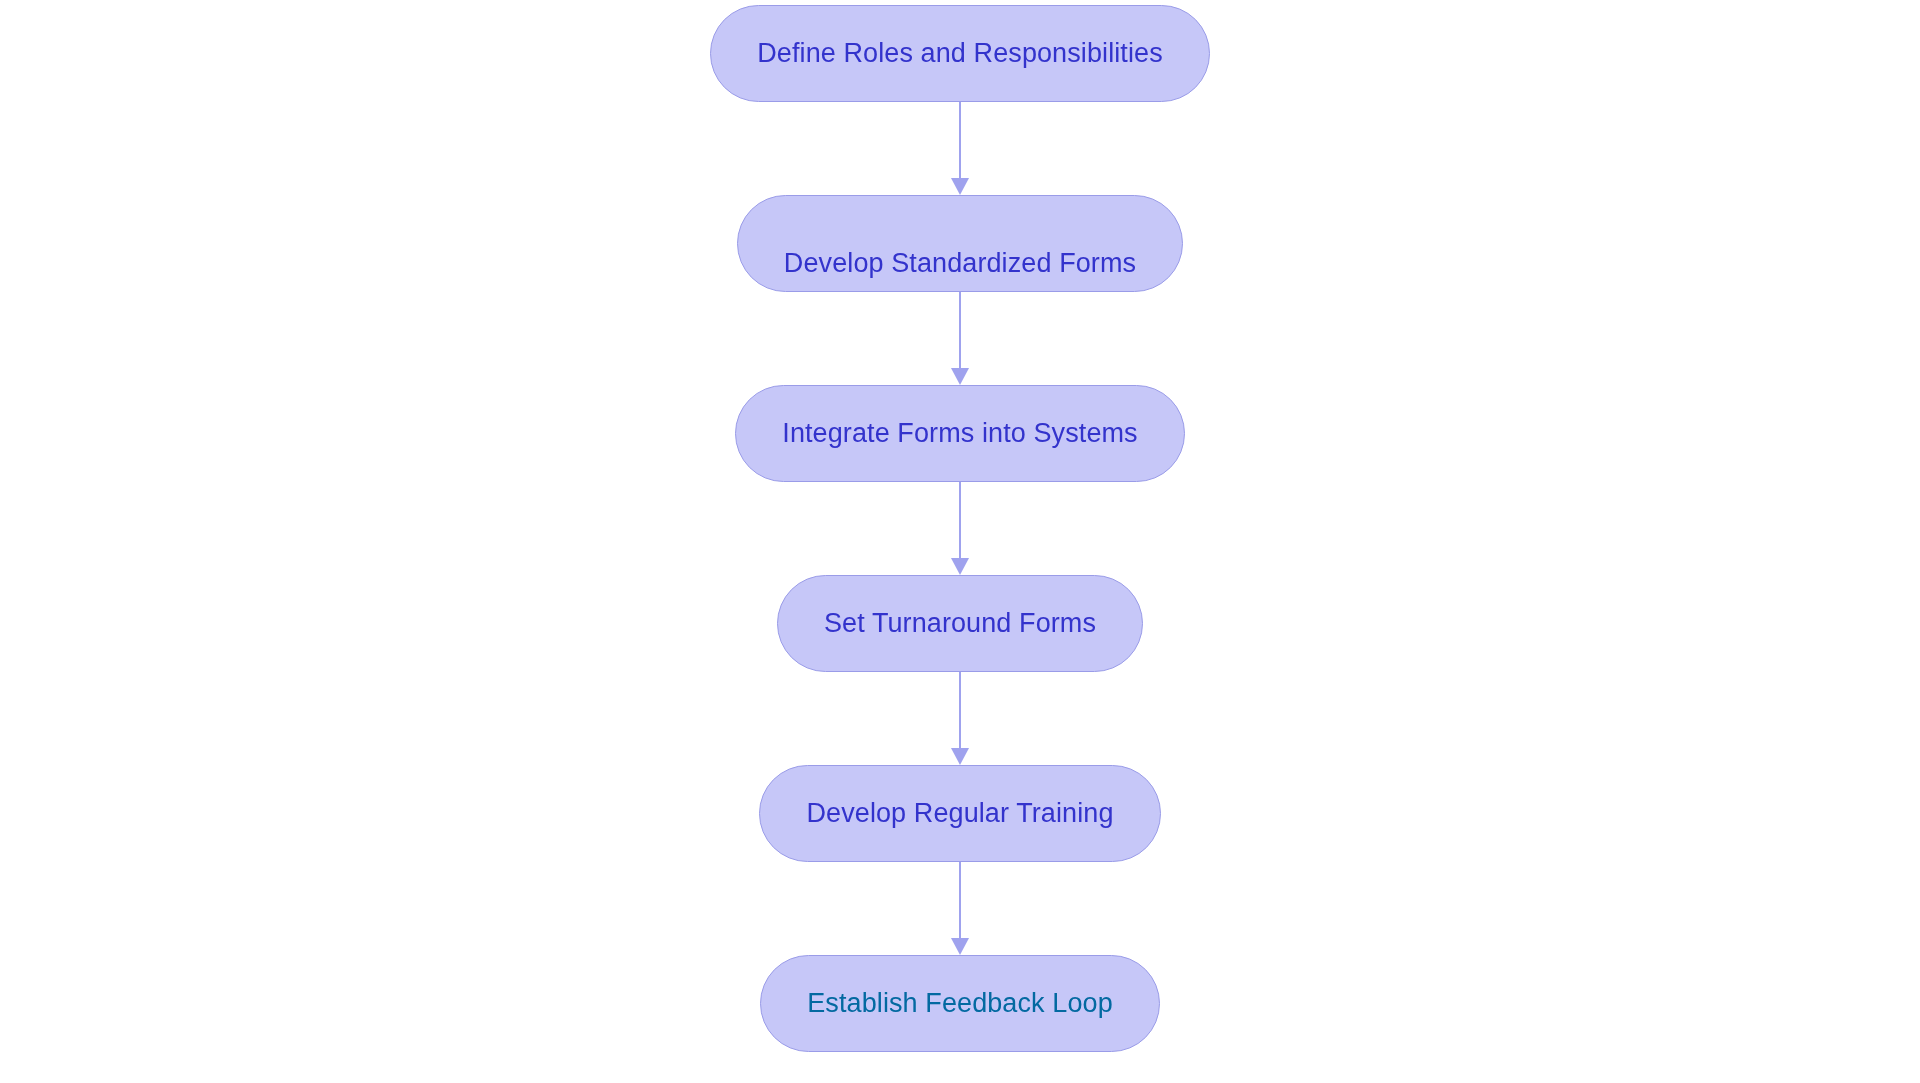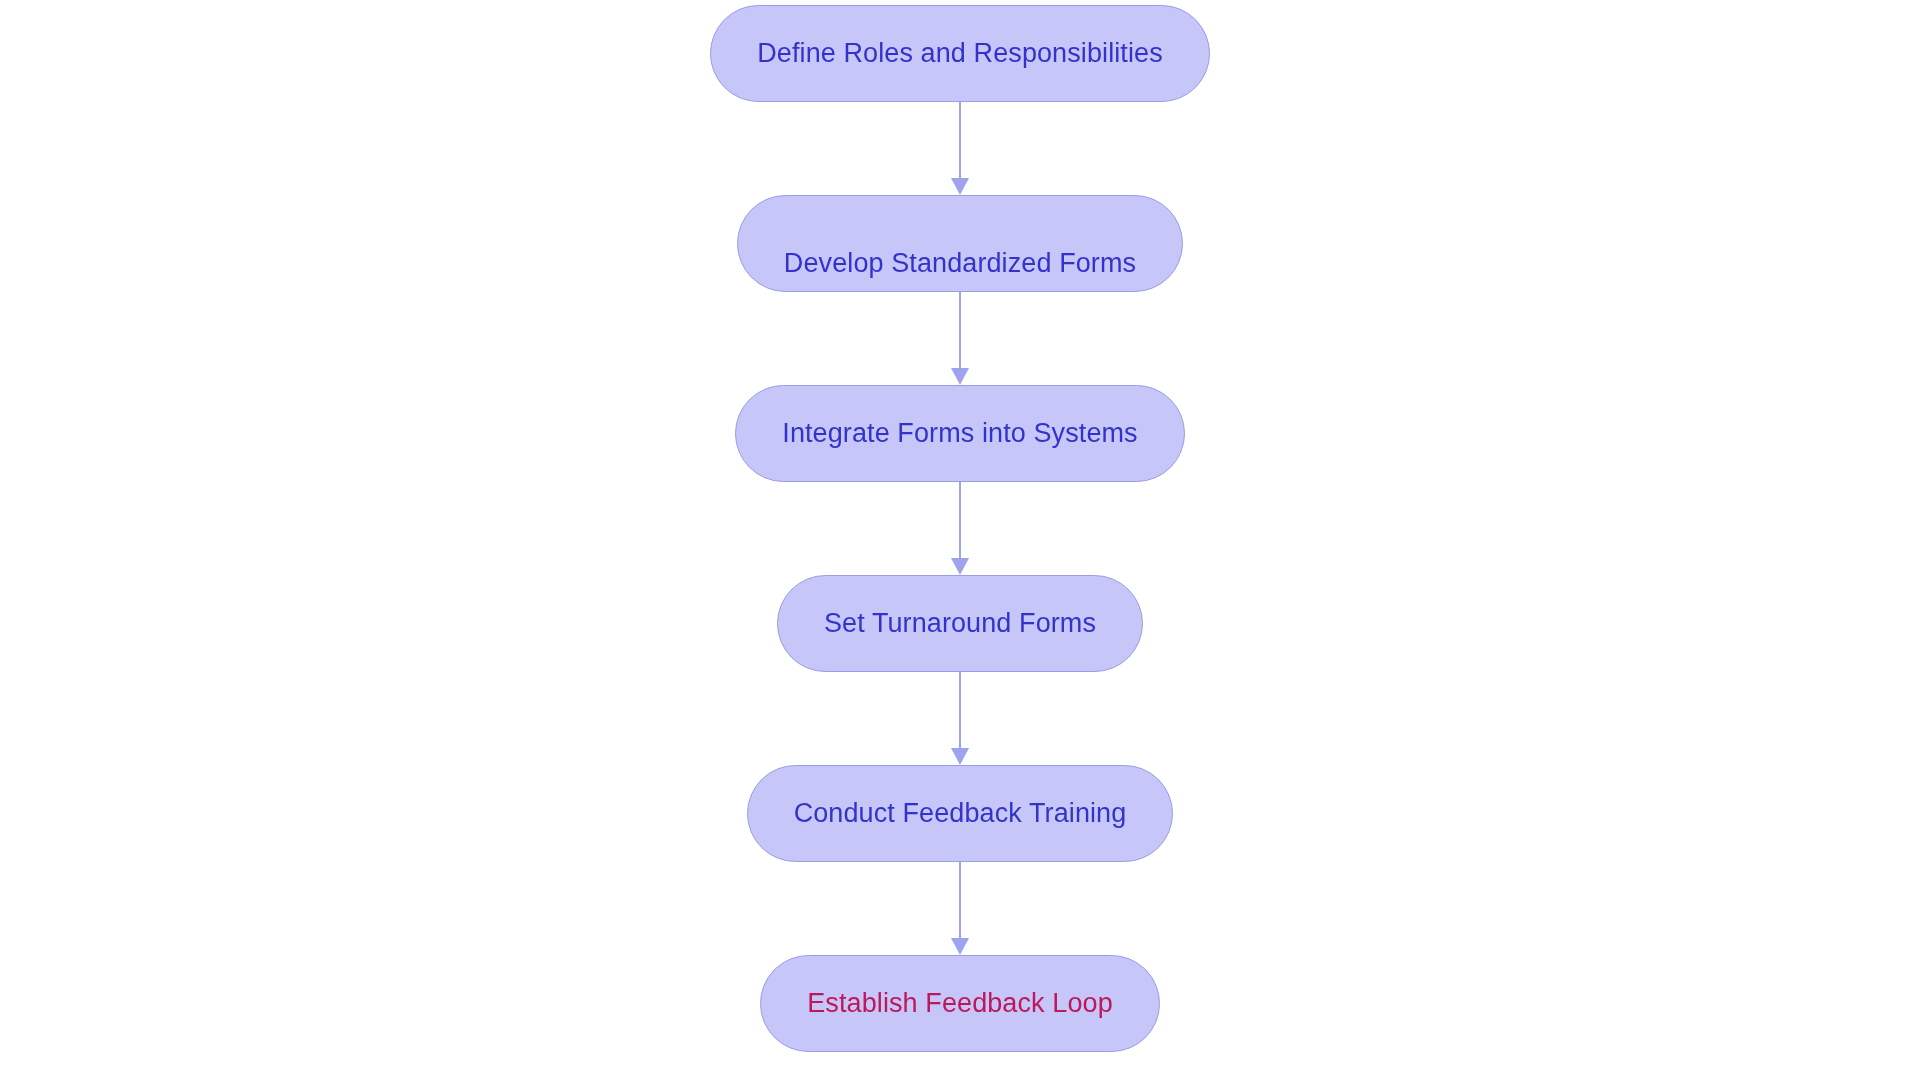--- a/index.html
+++ b/index.html
@@ -124,26 +124,26 @@
     <div class="flow-node" style="background: rgb(198, 199, 248); border-color: rgb(154, 156, 232);">
       <span class="node-label" style="color: rgb(51, 51, 204);">Set Turnaround Forms</span>
     </div>
 
     <div class="flow-connector">
       <div class="connector-line" style="background: rgb(159, 162, 238);"></div>
       <div class="connector-arrowhead" style="border-top-color: rgb(159, 162, 238);"></div>
     </div>
 
     <div class="flow-node" style="background: rgb(198, 199, 248); border-color: rgb(154, 156, 232);">
-      <span class="node-label" style="color: rgb(51, 51, 204);">Conduct Feedback Training</span>
+      <span class="node-label" style="color: rgb(51, 51, 204);">Develop Regular Training</span>
     </div>
 
     <div class="flow-connector">
       <div class="connector-line" style="background: rgb(159, 162, 238);"></div>
       <div class="connector-arrowhead" style="border-top-color: rgb(159, 162, 238);"></div>
     </div>
 
     <div class="flow-node" style="background: rgb(198, 199, 248); border-color: rgb(154, 156, 232);">
-      <span class="node-label" style="color: #be185d;">Establish Feedback Loop</span>
+      <span class="node-label" style="color: #0369a1;">Establish Feedback Loop</span>
     </div>
 
   </div>
 </div>
 
 </body></html>

